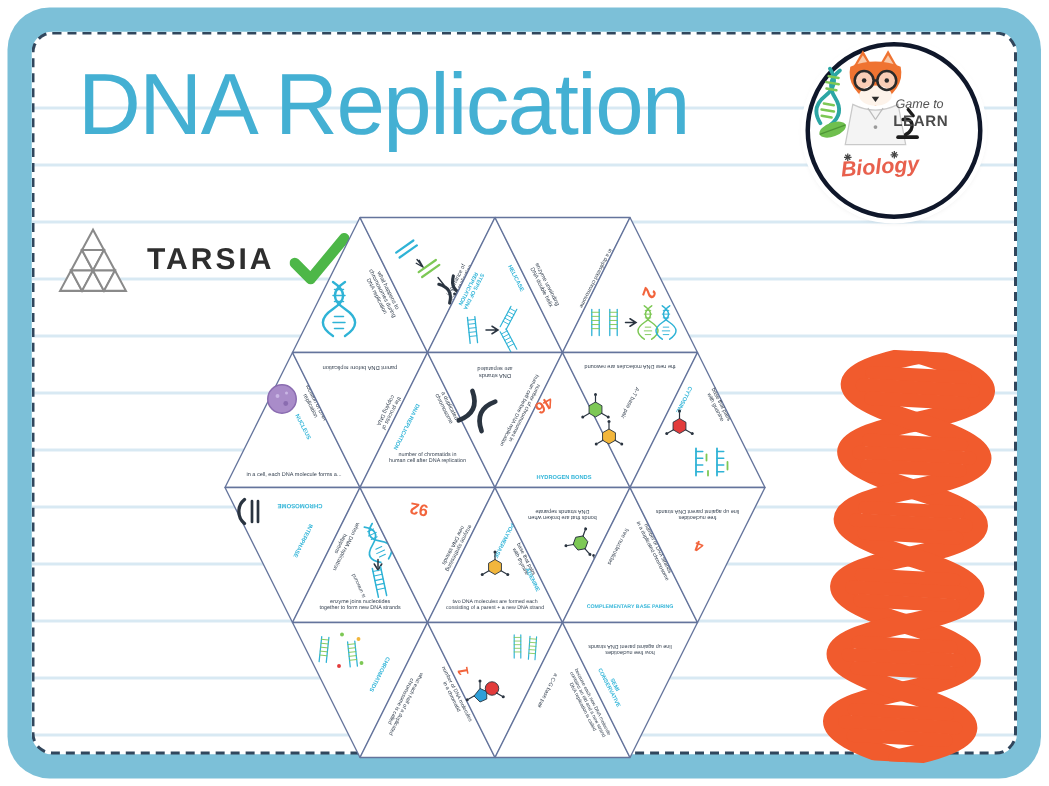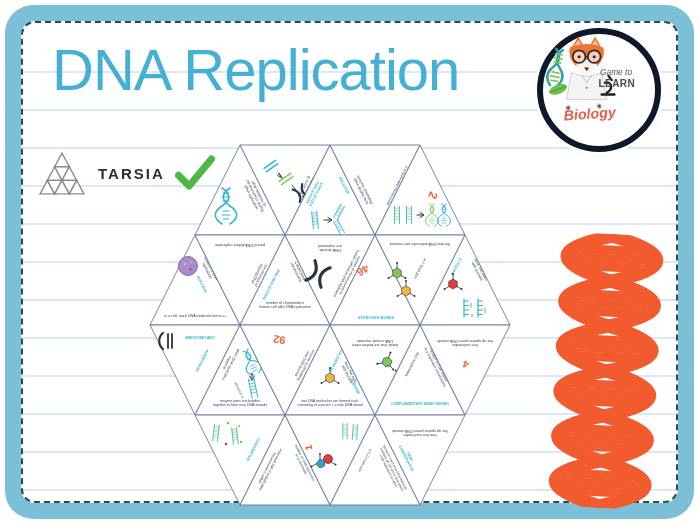--- a/index.html
+++ b/index.html
@@ -8,24 +8,24 @@
   .frame{position:absolute;left:5px;top:5px;right:5px;bottom:5px;
          background:#7cc0d8;border-radius:28px;}
   .paper{position:absolute;left:21px;top:21px;right:21px;bottom:21px;
          background:#fff;border:2px dashed #31465c;border-radius:14px;
          background-image:repeating-linear-gradient(to bottom,
             transparent 0,transparent 36px,#d8e9f3 36px,#d8e9f3 38px);
          background-position:0 12px;}
   .title{position:absolute;left:52px;top:36px;font-size:58px;color:#44b0d3;
          letter-spacing:-1px;font-weight:400;}
   .tarsia-box{position:absolute;left:34px;top:150px;display:flex;align-items:center;}
-  .tarsia-label{font-size:15px;font-weight:700;color:#2e2e2e;letter-spacing:2px;
+  .tarsia-label{font-size:20px;font-weight:700;color:#2e2e2e;letter-spacing:2px;
                 margin-left:8px;}
   .logo{position:absolute;left:537px;top:28px;width:112px;height:112px;
-        background:#fff;border:6px solid #0f172a;border-radius:50%;
+        background:#fff;border:3px solid #0f172a;border-radius:50%;
         box-shadow:0 0 0 3px #fff,0 1px 5px rgba(0,0,0,.18);}
   .puzzle-svg,.helix-svg,.logo svg,.tarsia-box svg{display:block;}
   .puzzle-svg{position:absolute;left:0;top:0;}
   .helix-wrap{position:absolute;left:540px;top:234px;width:132px;height:274px;
               transform:rotate(3deg);}
   .t-q{fill:#333f4e;}
   .t-a{fill:#35b6d9;font-weight:bold;}
   .t-o{fill:#f2643c;font-weight:bold;}
   text{font-family:"Liberation Sans",sans-serif;}
 </style>

